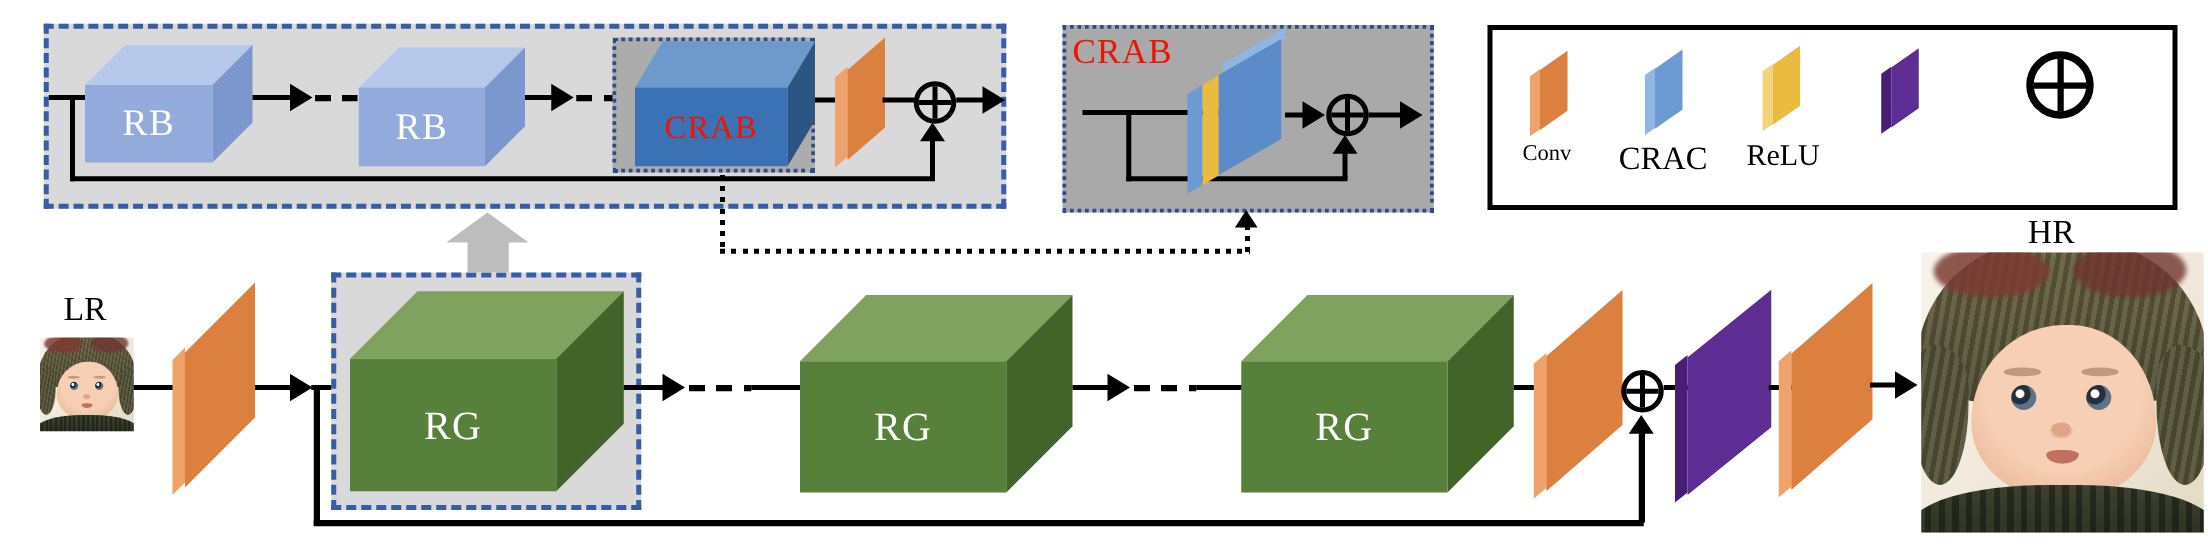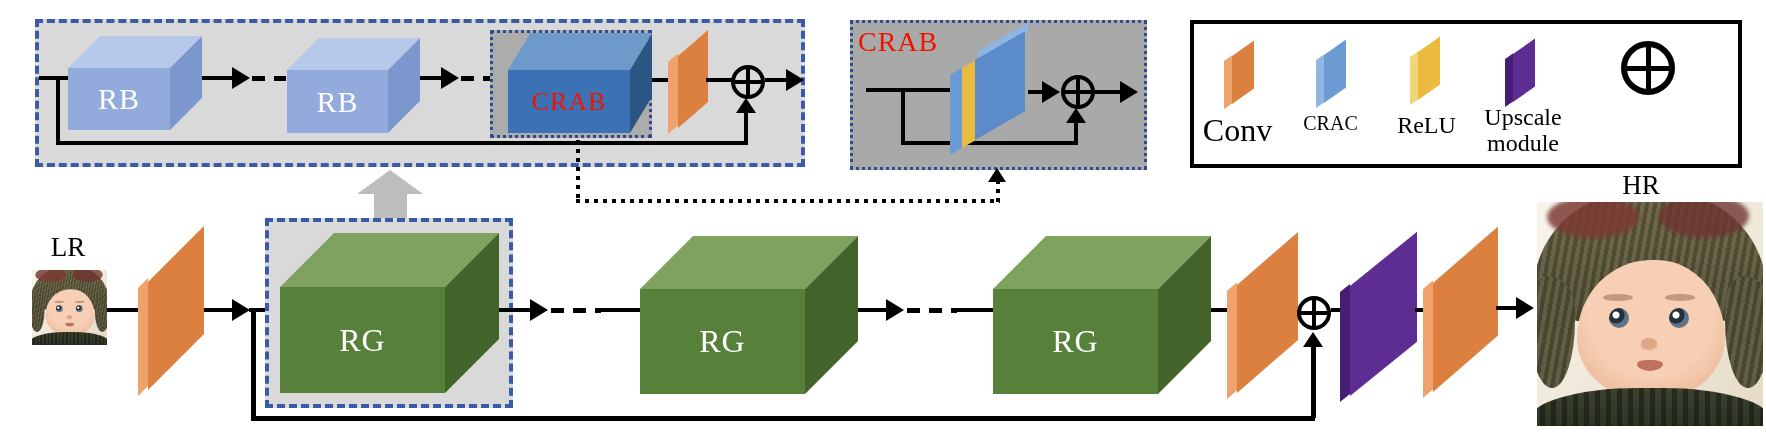--- a/index.html
+++ b/index.html
@@ -125,33 +125,32 @@
 
   <div class="dot-v" style="left:576px;top:140px;height:63px;"></div>
   <div class="dot-h" style="left:576px;top:199px;width:424px;"></div>
   <div class="dot-v" style="left:996px;top:180px;height:22px;"></div>
   <div class="ah-u" style="left:988px;top:168px;border-left-width:9px;border-right-width:9px;border-bottom-width:14px;"></div>
 
   <div class="abs" style="left:1190px;top:20px;width:552px;height:148px;border:4px solid #000;box-sizing:border-box;background:#fff;"></div>
 
   <div class="slab" style="left:1224px;top:61px;width:8px;height:48px;transform:skewY(-35deg);background:#EFA26A;"></div>
   <div class="slab" style="left:1232px;top:56px;width:22px;height:48px;transform:skewY(-35deg);background:#DC8040;"></div>
-  <div class="lbl" style="left:1195px;top:112px;width:85px;font-size:32px;">Conv</div>
+  <div class="lbl" style="left:1195px;top:112px;width:85px;font-size:18px;">Conv</div>
 
   <div class="slab" style="left:1316px;top:60px;width:8px;height:48px;transform:skewY(-35deg);background:#91B6E2;"></div>
   <div class="slab" style="left:1324px;top:55px;width:22px;height:48px;transform:skewY(-35deg);background:#6C9BD4;"></div>
-  <div class="lbl" style="left:1288px;top:112px;width:85px;font-size:20px;">CRAC</div>
+  <div class="lbl" style="left:1288px;top:112px;width:85px;font-size:26px;">CRAC</div>
 
   <div class="slab" style="left:1410px;top:57px;width:8px;height:48px;transform:skewY(-35deg);background:#F3D579;"></div>
   <div class="slab" style="left:1418px;top:52px;width:22px;height:48px;transform:skewY(-35deg);background:#EBBB3F;"></div>
   <div class="lbl" style="left:1384px;top:112px;width:85px;font-size:24px;">ReLU</div>
 
   <div class="slab" style="left:1505px;top:59px;width:8px;height:48px;transform:skewY(-35deg);background:#471E75;"></div>
   <div class="slab" style="left:1513px;top:54px;width:22px;height:48px;transform:skewY(-35deg);background:#5E2D93;"></div>
-  <div class="lbl" style="left:1473px;top:104px;width:100px;font-size:24px;line-height:26px;">Upscale module</div>
 
   <div class="sum" style="left:1621px;top:41px;width:54px;height:54px;border-width:6px;background:#fff;">
     <div class="ch" style="height:5px;"></div>
       <div class="cv" style="width:5px;"></div>
   </div>
 
   <div class="lbl" style="left:38px;top:232px;width:60px;font-size:27px;">LR</div>
 
   <div class="photo" style="left:32px;top:270px;width:75px;height:75px;">
     <div class="inner" style="transform:scale(0.3333);">

